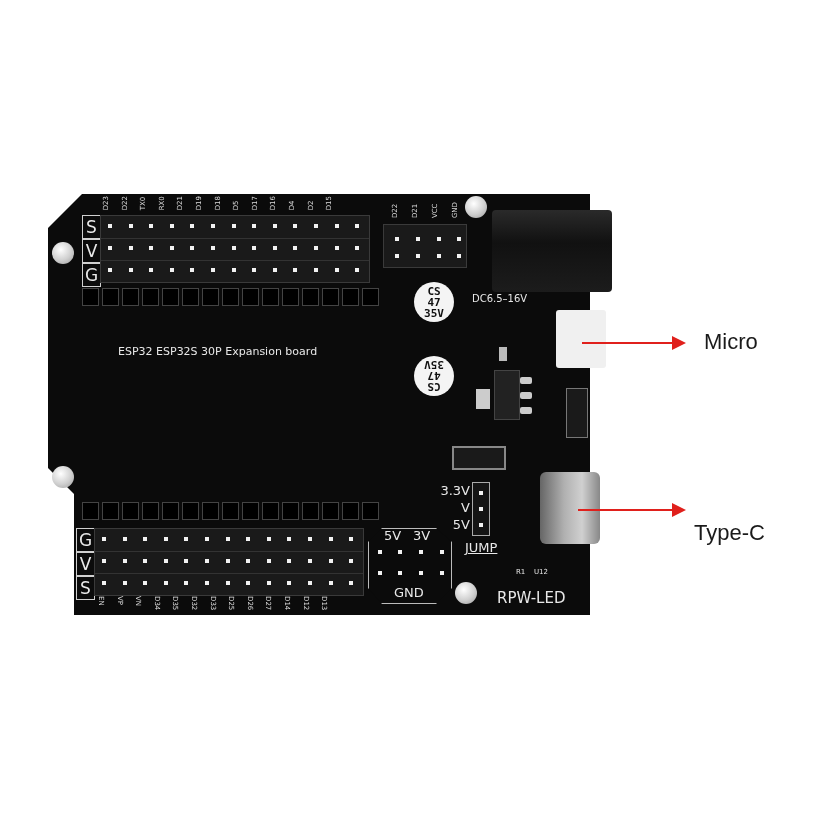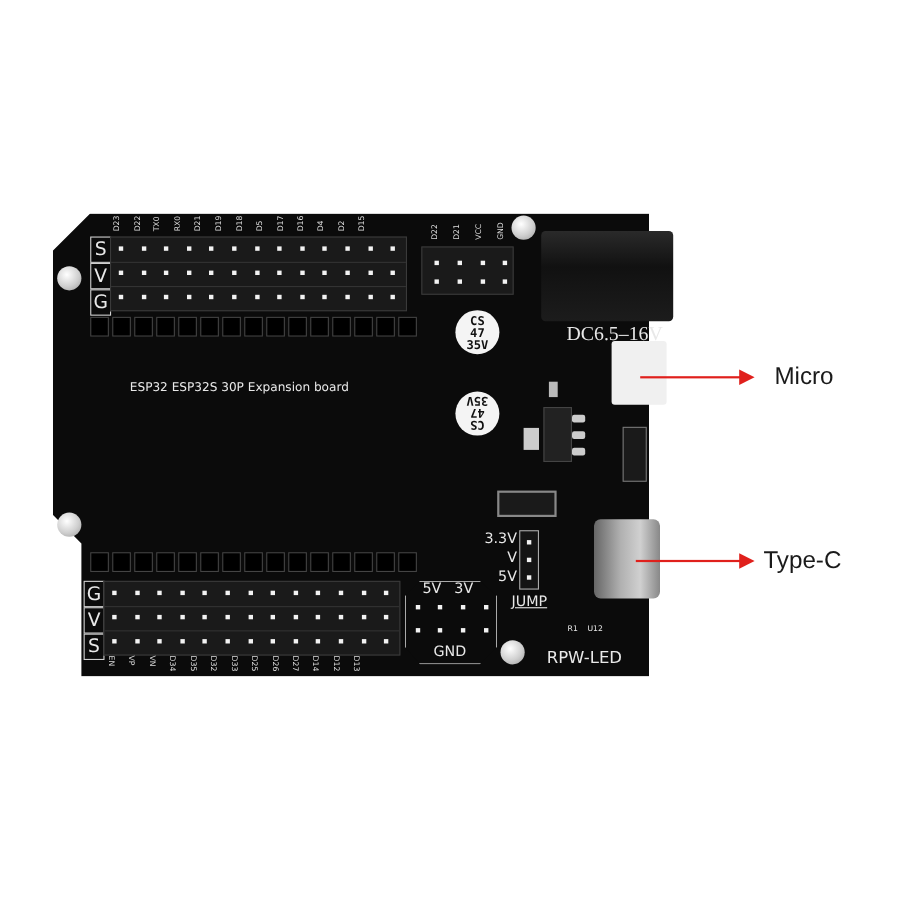--- a/index.html
+++ b/index.html
@@ -128,21 +128,21 @@
     <div class="pin" style="left:32px;top:12px;"></div>
     <div class="pin" style="left:53px;top:12px;"></div>
     <div class="pin" style="left:73px;top:12px;"></div>
   <div class="pin" style="left:11px;top:29px;"></div>
     <div class="pin" style="left:32px;top:29px;"></div>
     <div class="pin" style="left:53px;top:29px;"></div>
     <div class="pin" style="left:73px;top:29px;"></div>
 </div>
 
 <div class="abs" style="left:492px;top:210px;width:120px;height:82px;background:linear-gradient(#2a2a2a,#111 40%,#1c1c1c);border-radius:4px;"></div>
-<div class="abs silk" style="left:515px;top:293px;font-size:18px;font-family:Liberation Serif, serif;">DC6.5–16V</div>
+<div class="abs silk" style="left:472px;top:293px;font-size:10px;">DC6.5–16V</div>
 
 <div class="abs cap" style="left:414px;top:282px;width:40px;height:40px;padding-top:4px;box-sizing:border-box;">
   <div>CS</div>
     <div>47</div>
     <div>35V</div>
 </div>
 <div class="abs cap" style="left:414px;top:356px;width:40px;height:40px;padding-top:4px;box-sizing:border-box;transform:rotate(180deg);">
   <div>CS</div>
     <div>47</div>
     <div>35V</div>
@@ -276,13 +276,13 @@
   <span class="vlabel-b">D12</span>
   <span class="vlabel-b">D13</span>
 </div>
 
 <div class="abs arrow-line" style="left:582px;top:342px;width:92px;"></div>
 <div class="abs arrow-head" style="left:672px;top:336px;"></div>
 <div class="abs callout" style="left:704px;top:329px;">Micro</div>
 
 <div class="abs arrow-line" style="left:578px;top:509px;width:96px;"></div>
 <div class="abs arrow-head" style="left:672px;top:503px;"></div>
-<div class="abs callout" style="left:694px;top:496px;">Type-C</div>
+<div class="abs callout" style="left:694px;top:520px;">Type-C</div>
 
 </body></html>

